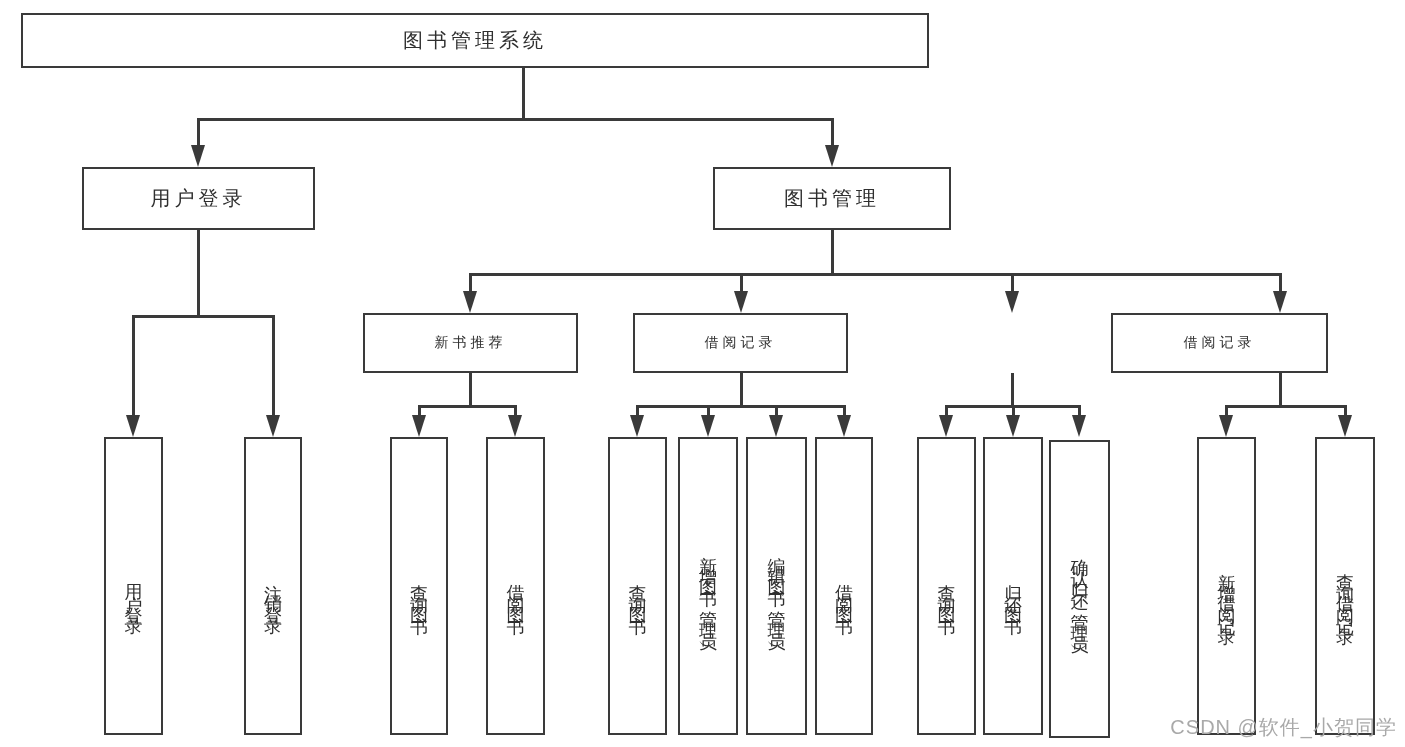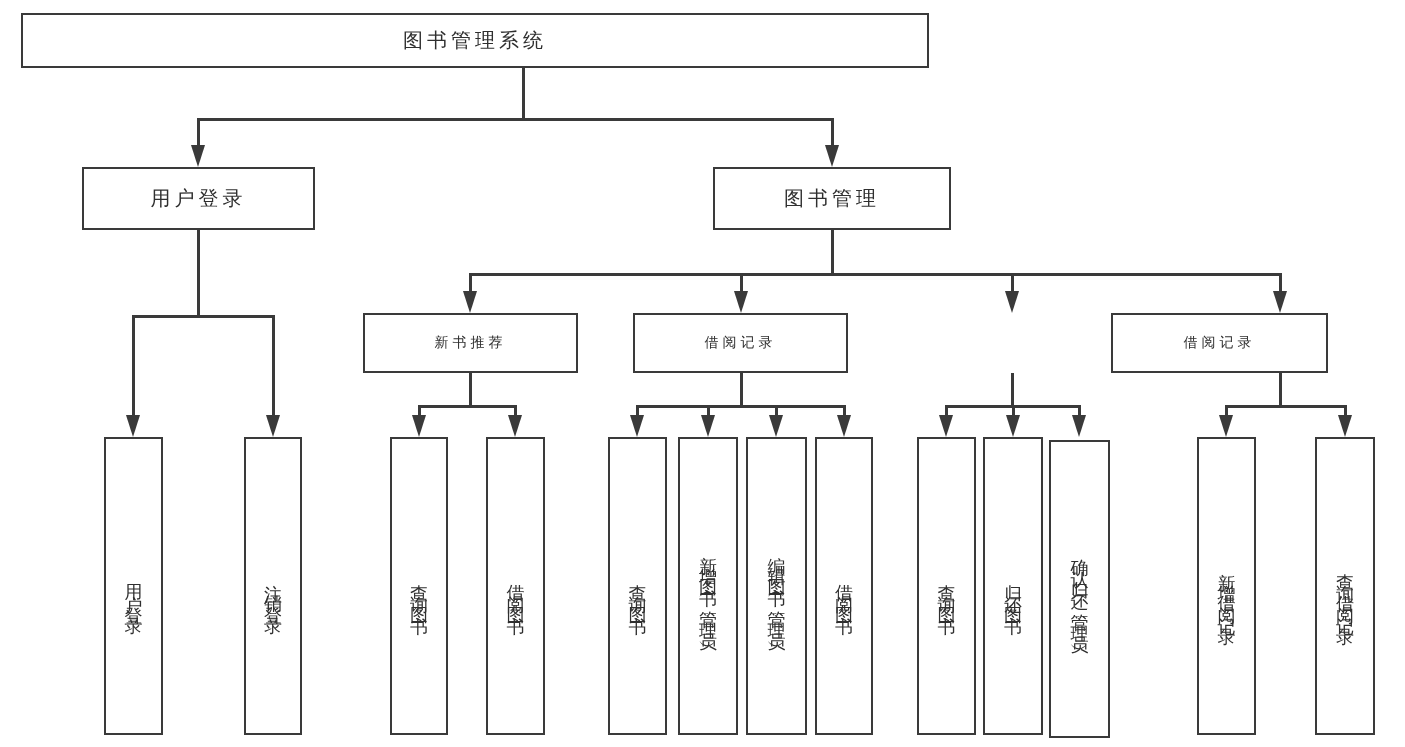--- a/index.html
+++ b/index.html
@@ -187,14 +187,15 @@
     <span>确认归还（管理员）</span>
   </div>
 
   <div class="leafbox" style="left:1197px; top:437px; width:59px; height:298px;">
     <span>新增借阅记录</span>
   </div>
   <div class="leafbox" style="left:1315px; top:437px; width:60px; height:298px;">
     <span>查询借阅记录</span>
   </div>
 
+  <div class="watermark">CSDN @软件_小贺同学</div>
 
 </div>
 
 </body></html>

